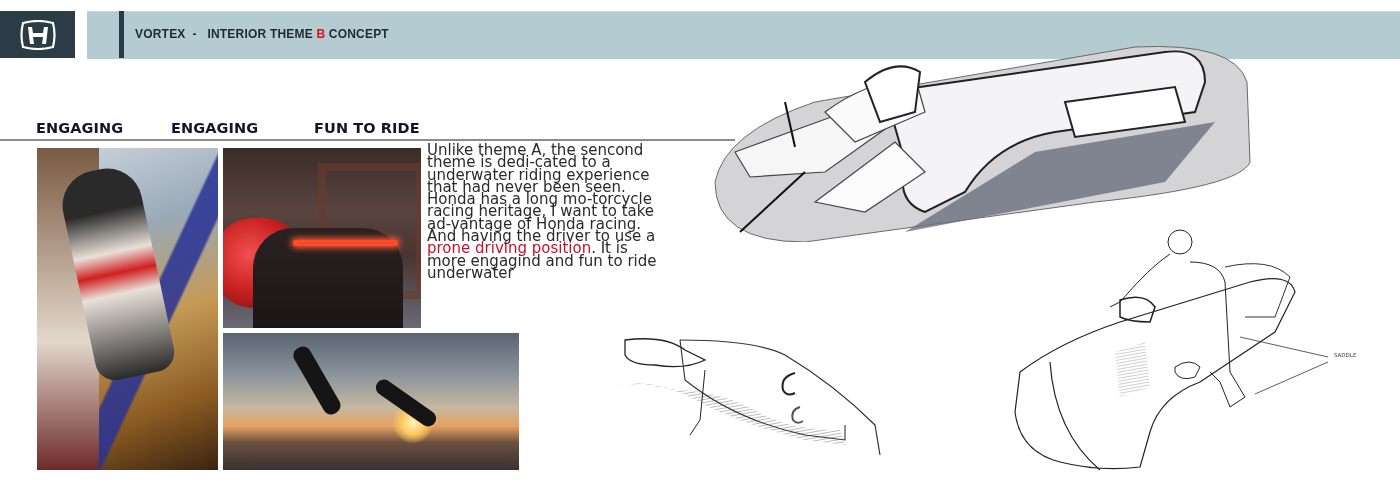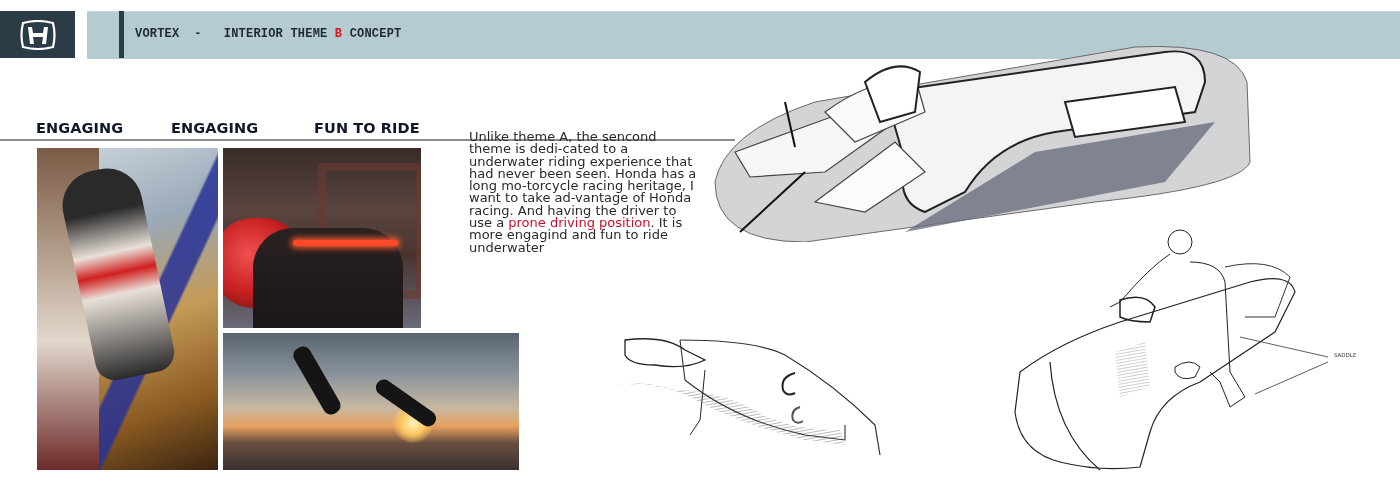--- a/index.html
+++ b/index.html
@@ -17,21 +17,21 @@
       position: absolute; left: 87px; top: 11px; width: 1313px; height: 47px;
       background: #b3cbd1;
       border-top: 1px solid #c5d4d8;
     }
     .header-accent {
       position: absolute; left: 119px; top: 11px; width: 5px; height: 47px;
       background: #2b3c47;
     }
     .header-title {
       position: absolute; left: 135px; top: 27px;
-      font-family: Liberation Mono, monospace; font-weight: bold;
+      font-family: Liberation Sans, sans-serif; font-weight: bold;
       font-size: 12px; color: #1f2a30; letter-spacing: 0.2px; white-space: pre;
     }
     .header-title .accent { color: #d9141c; }
 
     .keywords { position: absolute; top: 120px; left: 0; }
     .keyword {
       position: absolute; top: 0;
       font-family: "DejaVu Sans", sans-serif; font-weight: bold;
       font-size: 14.5px; color: #0f172a; white-space: nowrap; letter-spacing: 0.1px;
     }
@@ -85,23 +85,23 @@
     .photo-skydive .sun {
       position: absolute; left: 170px; top: 70px; width: 40px; height: 40px;
       border-radius: 50%;
       background: radial-gradient(circle, #fff4c0 0%, #ffc860 40%, rgba(255,160,60,0) 75%);
     }
     .photo-skydive .person {
       position: absolute; background: #151515; border-radius: 8px;
     }
 
     .description {
-      position: absolute; left: 427px; top: 131px; width: 230px;
+      position: absolute; left: 427px; top: 144px; width: 230px;
       font-family: "DejaVu Sans", sans-serif;
-      font-size: 13px; line-height: 12.3px; color: #2a2a2a; margin-left: 42px;
+      font-size: 15px; line-height: 12.3px; color: #2a2a2a;
     }
     .description .highlight { color: #c8102e; }
 
     .render {
       position: absolute; left: 695px; top: 42px; width: 560px; height: 200px;
     }
     .sketch-small { position: absolute; left: 605px; top: 325px; width: 280px; height: 130px; }
     .sketch-rider { position: absolute; left: 1000px; top: 222px; width: 400px; height: 260px; }
     .callout {
       position: absolute; left: 1334px; top: 352px;

